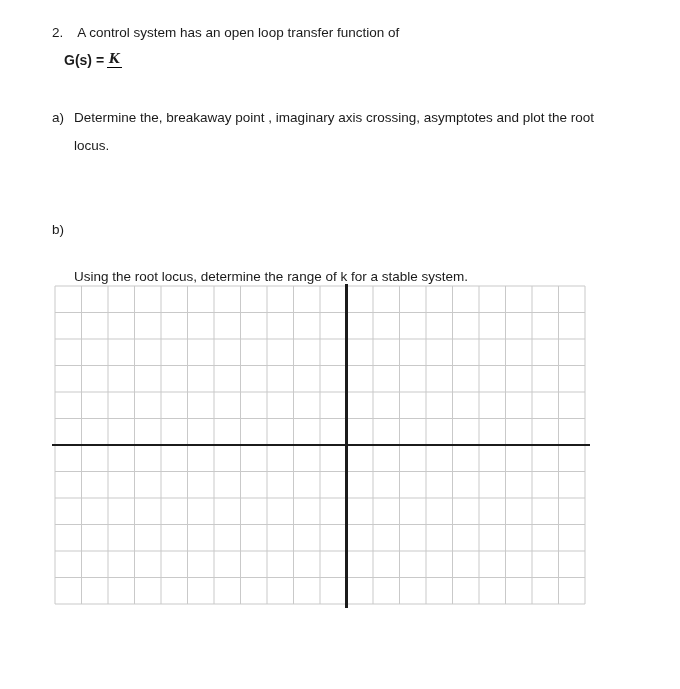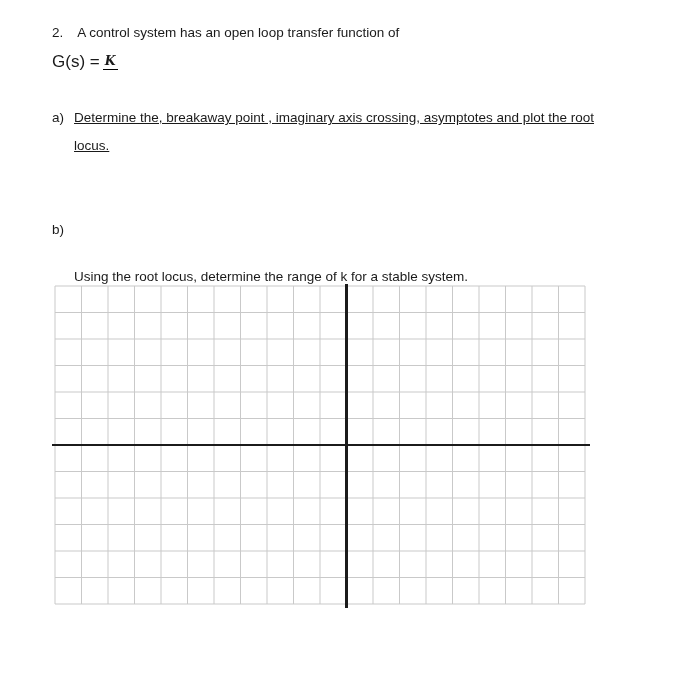--- a/index.html
+++ b/index.html
@@ -30,23 +30,24 @@
     margin-right: 14px;
   }
   #formula {
     position: absolute;
     left: 52px;
     top: 52px;
     display: flex;
     align-items: center;
   }
   #formula .lhs {
-    font-size: 17px;
-    font-weight: normal;
+    font-size: 14px;
+    font-weight: bold;
     margin-right: 3px;
+    margin-left: 12px;
   }
   .fraction {
     display: inline-flex;
     flex-direction: column;
     align-items: center;
     font-family: "DejaVu Serif", serif;
     font-style: italic;
   }
   .fraction .numerator {
     font-size: 12.5px;
@@ -69,21 +70,21 @@
   .part {
     position: absolute;
     display: flex;
     font-size: 13.5px;
     line-height: 28px;
   }
   .part .label {
     margin-right: 10px;
   }
   #part-a { left: 52px; top: 104px; }
-  #part-a .text { width: 528px; text-decoration: underline; }
+  #part-a .text { width: 528px; }
   #part-b { left: 52px; top: 216px; }
   #part-b .text { width: 560px; margin-top: 47px; }
   #grid-svg {
     position: absolute;
     left: 0;
     top: 0;
   }
 </style>
 </head>
 <body>

